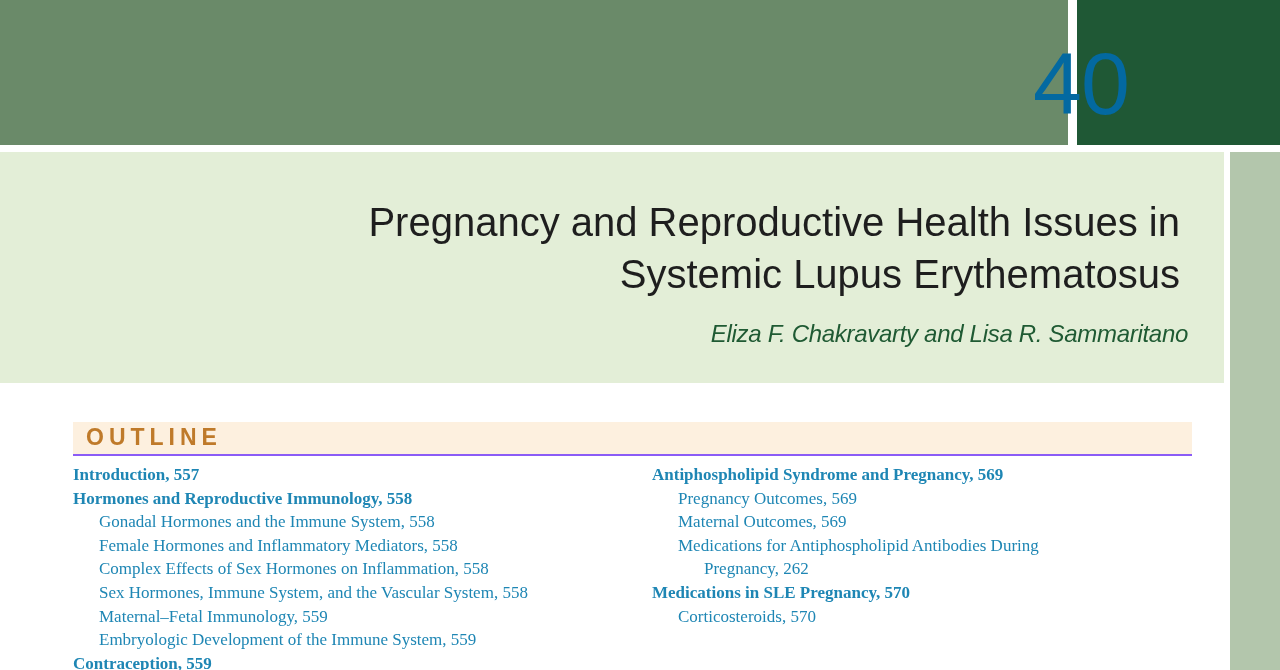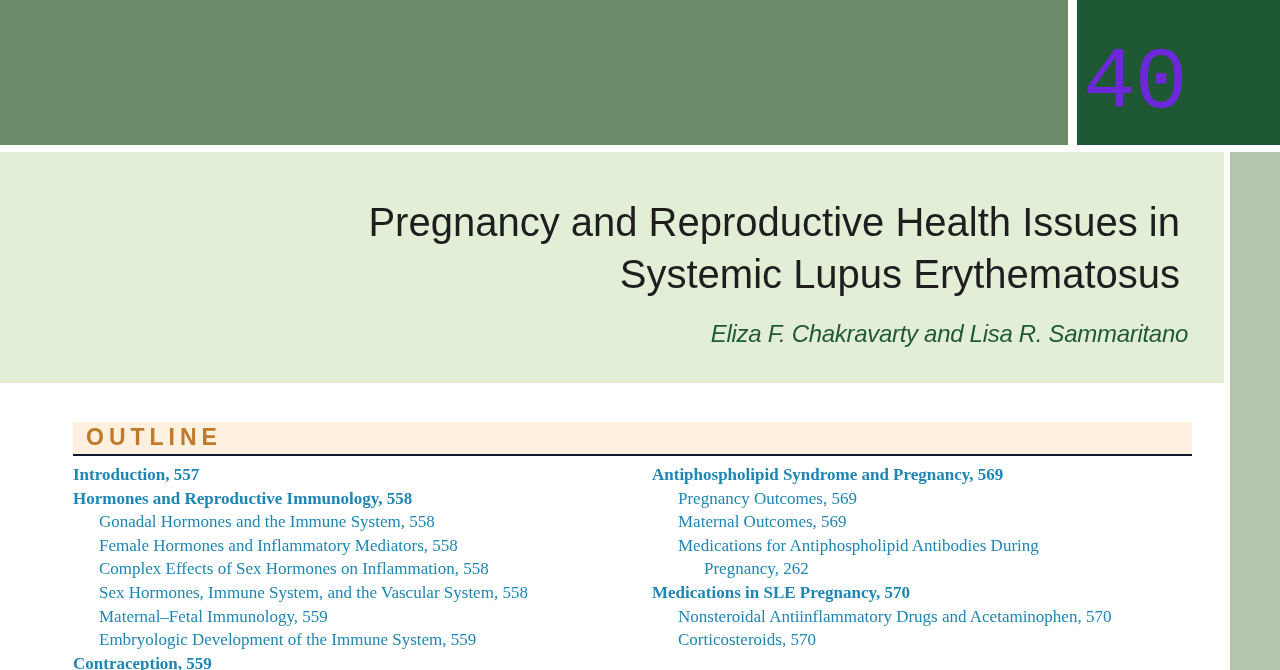--- a/index.html
+++ b/index.html
@@ -10,23 +10,23 @@
     }
     .top-band {
       position: absolute; left: 0; top: 0; width: 1068px; height: 145px;
       background: #6a8a69;
     }
     .chapter-box {
       position: absolute; left: 1077px; top: 0; width: 203px; height: 145px;
       background: #1f5835;
     }
     .chapter-num {
-      position: absolute; left: 1083px; top: 40px;
-      font-family: Liberation Mono, monospace; font-size: 88px; line-height: 1;
-      color: #6d28d9; letter-spacing: -1px;
+      position: absolute; left: 1033px; top: 40px;
+      font-family: Liberation Sans, sans-serif; font-size: 88px; line-height: 1;
+      color: #0369a1; letter-spacing: -1px;
     }
     .title-panel {
       position: absolute; left: 0; top: 152px; width: 1224px; height: 231px;
       background: #e3eed7;
     }
     .side-strip {
       position: absolute; left: 1230px; top: 152px; width: 50px; height: 518px;
       background: #b3c6ac;
     }
     .title {
@@ -36,21 +36,21 @@
       font-size: 40px; line-height: 52px; color: #1e1e1e;
     }
     .title span { display: block; }
     .authors {
       position: absolute; right: 92px; top: 320px;
       font-family: "Liberation Sans", sans-serif; font-style: italic;
       font-size: 24px; color: #1f5a33; letter-spacing: -0.3px;
     }
     .outline-bar {
       position: absolute; left: 73px; top: 422px; width: 1119px; height: 32px;
-      background: #fdf0df; border-bottom: 2px solid #0f172a;
+      background: #fdf0df; border-bottom: 2px solid #8b5cf6;
     }
     .outline-label {
       position: absolute; left: 13px; top: 2px;
       font-family: "Liberation Sans", sans-serif; font-weight: 700;
       font-size: 23px; letter-spacing: 5px; color: #bf7a2a;
     }
     .col {
       position: absolute; top: 463px;
       font-family: "Liberation Serif", serif; font-size: 17px; line-height: 23.6px;
       color: #1e86b4;
@@ -94,15 +94,14 @@
   <div class="entry l1">Contraception, 559</div>
 </div>
 
 <div class="col col-right">
   <div class="entry l1">Antiphospholipid Syndrome and Pregnancy, 569</div>
   <div class="entry l2">Pregnancy Outcomes, 569</div>
   <div class="entry l2">Maternal Outcomes, 569</div>
   <div class="entry l2">Medications for Antiphospholipid Antibodies During</div>
   <div class="entry l3">Pregnancy, 262</div>
   <div class="entry l1">Medications in SLE Pregnancy, 570</div>
-  <div class="entry l2">Nonsteroidal Antiinflammatory Drugs and Acetaminophen, 570</div>
   <div class="entry l2">Corticosteroids, 570</div>
 </div>
 
 </body></html>

